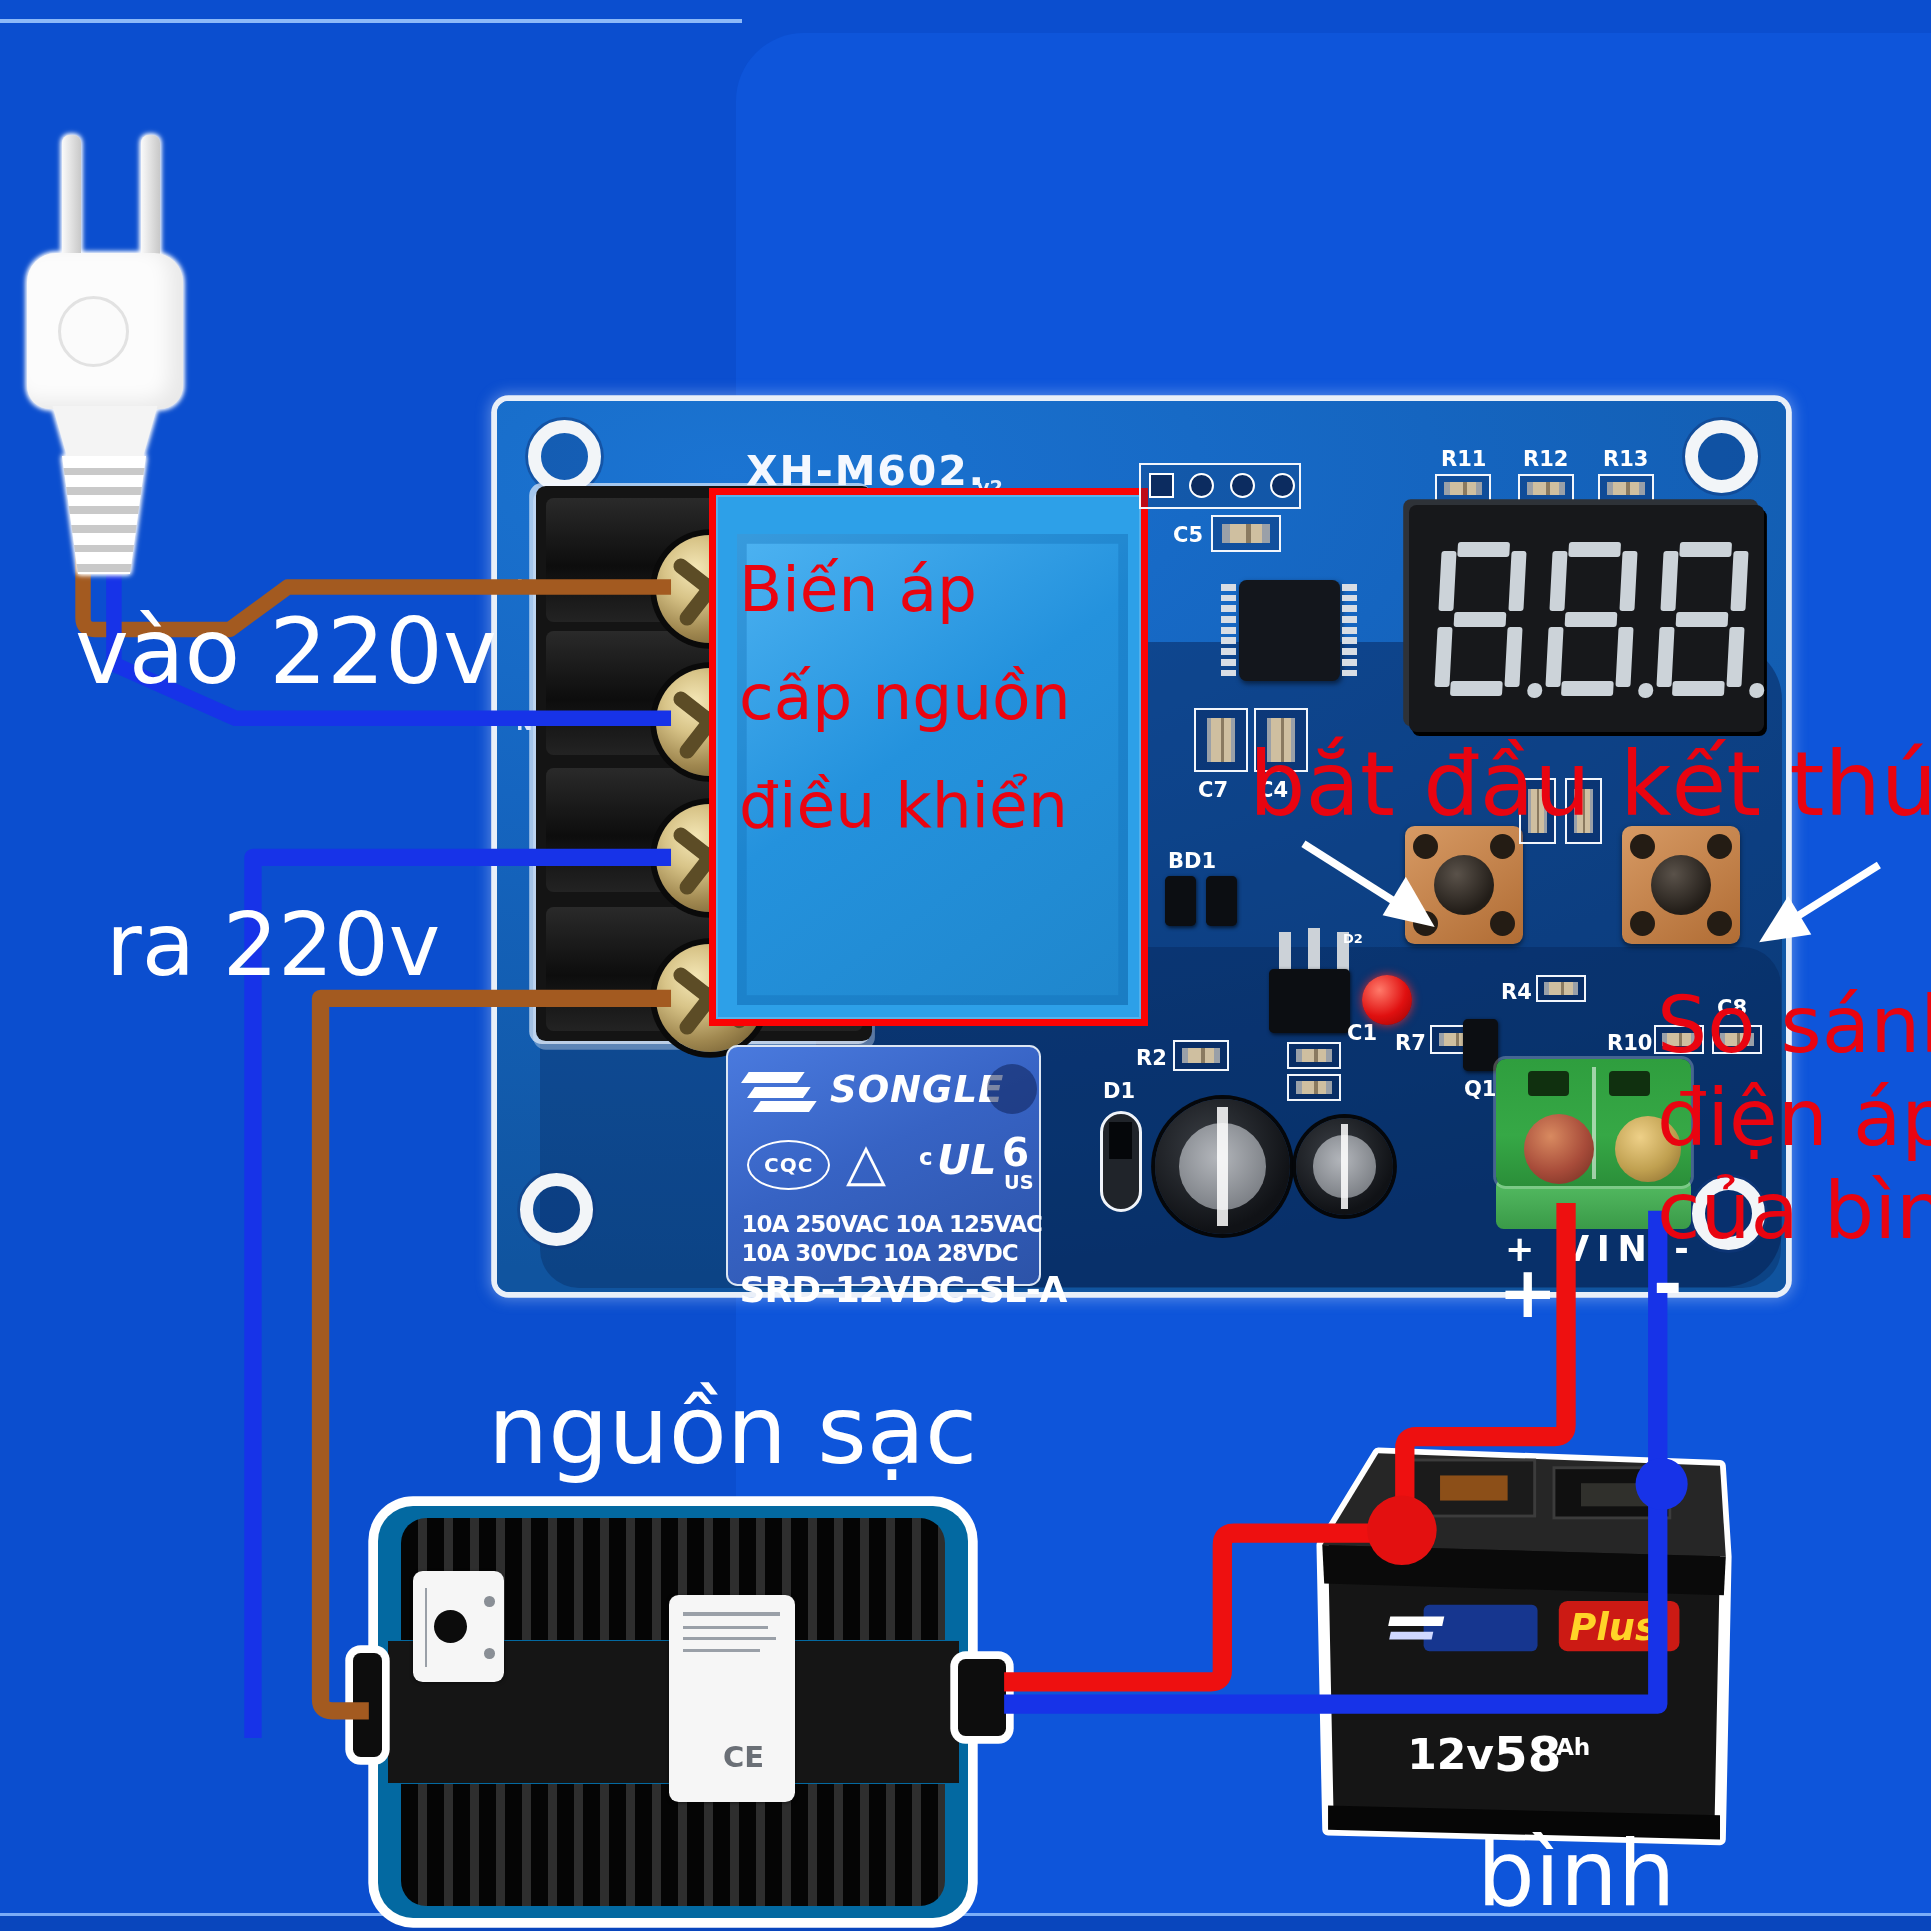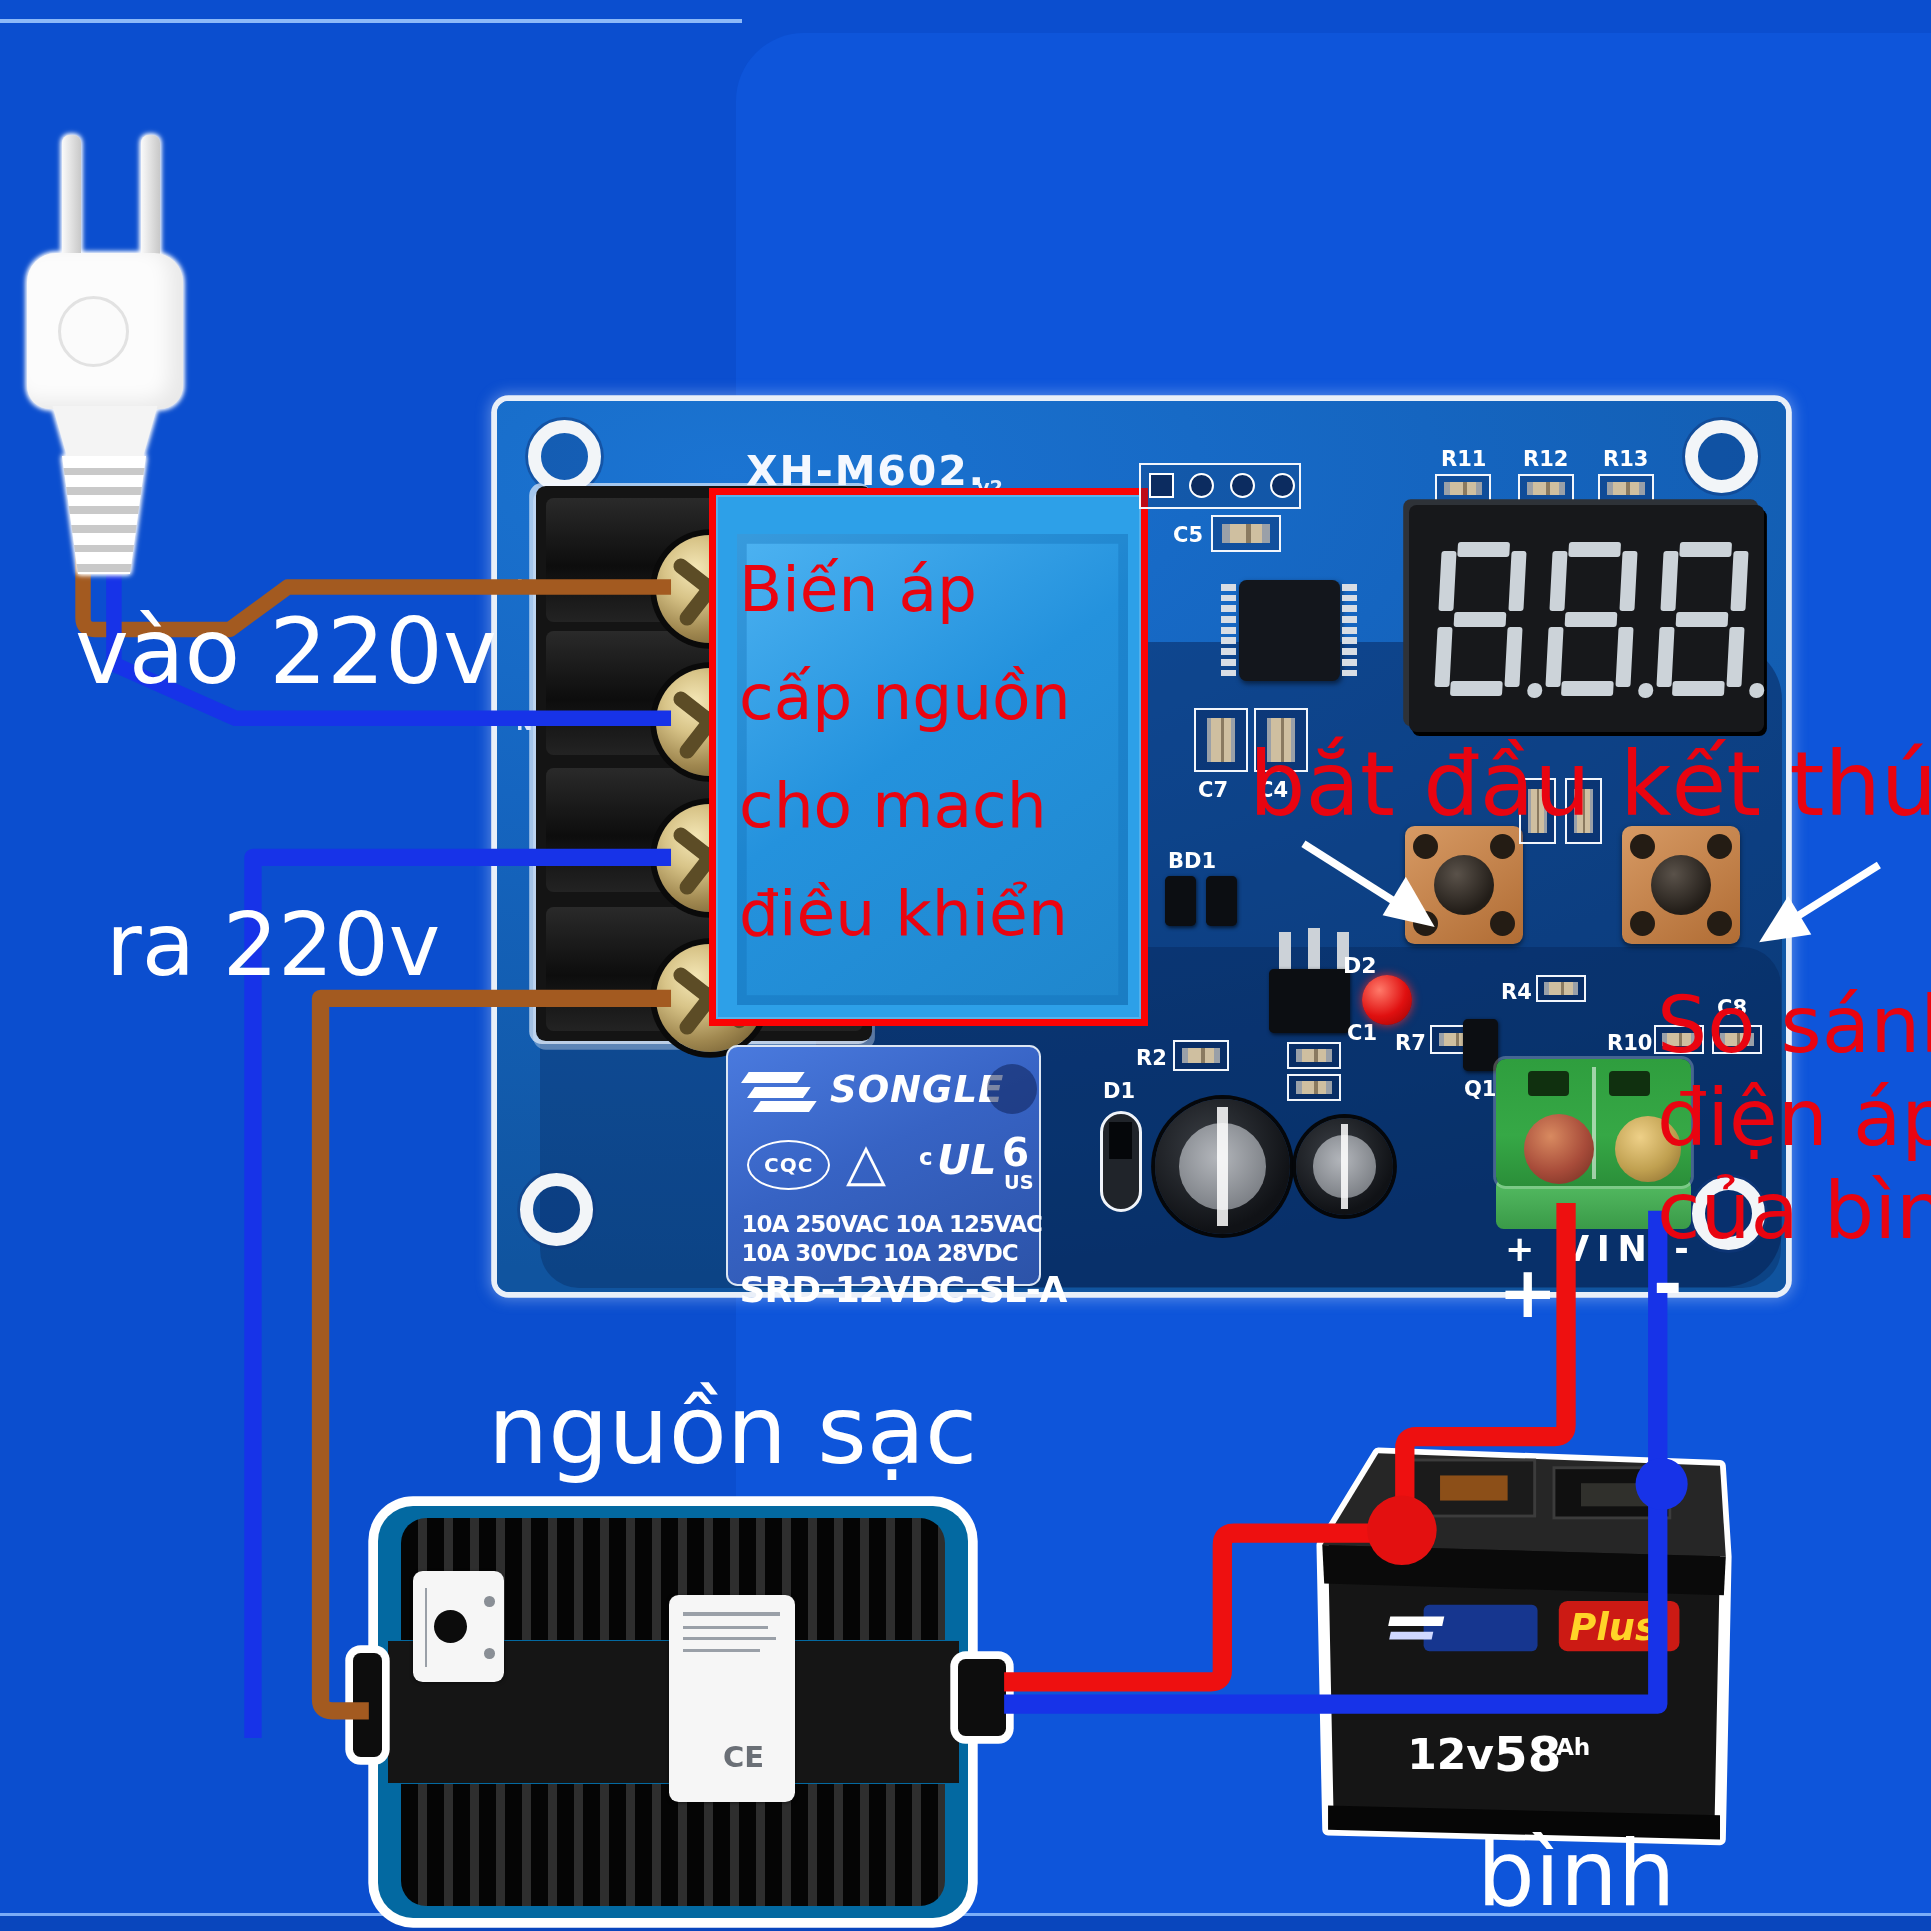--- a/index.html
+++ b/index.html
@@ -163,21 +163,20 @@
     <div class="abs pinmark" style="left:19.3px;top:174px;">L</div>
     <div class="abs pinmark" style="left:19.3px;top:311px;">N</div>
     <div class="abs pinmark" style="left:19.3px;top:449px;">~</div>
     <div class="abs pinmark" style="left:19.3px;top:587px;">~</div>
 
     <div class="abs tfbox">
       <div class="abs tfcore"></div>
       <div class="abs tftext">
         <div>Biến áp</div>
         <div>cấp nguồn</div>
-        <div>cho mach</div>
         <div>điều khiển</div>
       </div>
     </div>
 
     <div class="abs hdr">
       <div class="abs pad-sq"></div>
       <div class="abs pad-c" style="left:48px;"></div>
       <div class="abs pad-c" style="left:89px;"></div>
       <div class="abs pad-c" style="left:129px;"></div>
     </div>
@@ -229,21 +228,21 @@
     <div class="abs wbox" style="left:676px;top:639px;width:56px;height:31px;">
         <div class="rres"></div>
       </div>
     <div class="abs wbox" style="left:790px;top:641px;width:54px;height:27px;">
         <div class="rres"></div>
       </div>
     <div class="abs wbox" style="left:790px;top:673px;width:54px;height:27px;">
         <div class="rres"></div>
       </div>
     <div class="abs slabel" style="left:850px;top:620px;">C1</div>
-    <div class="abs slabel" style="left:846px;top:552px;font-size:22px;">D2</div>
+    <div class="abs slabel" style="left:846px;top:530px;font-size:13px;">D2</div>
     <div class="abs led" style="left:865px;top:574px;"></div>
     <div class="abs slabel" style="left:606px;top:678px;">D1</div>
     <div class="abs dpill" style="left:603px;top:710px;width:42px;height:101px;">
       <div class="abs" style="left:5.8px;top:7.7px;width:23px;height:37px;background:#05070a;"></div>
     </div>
 
     <div class="abs ecap" style="left:658px;top:698px;width:135px;height:135px;"></div>
     <div class="abs ecap" style="left:799px;top:717px;width:97px;height:97px;"></div>
 
     <div class="abs relay">

